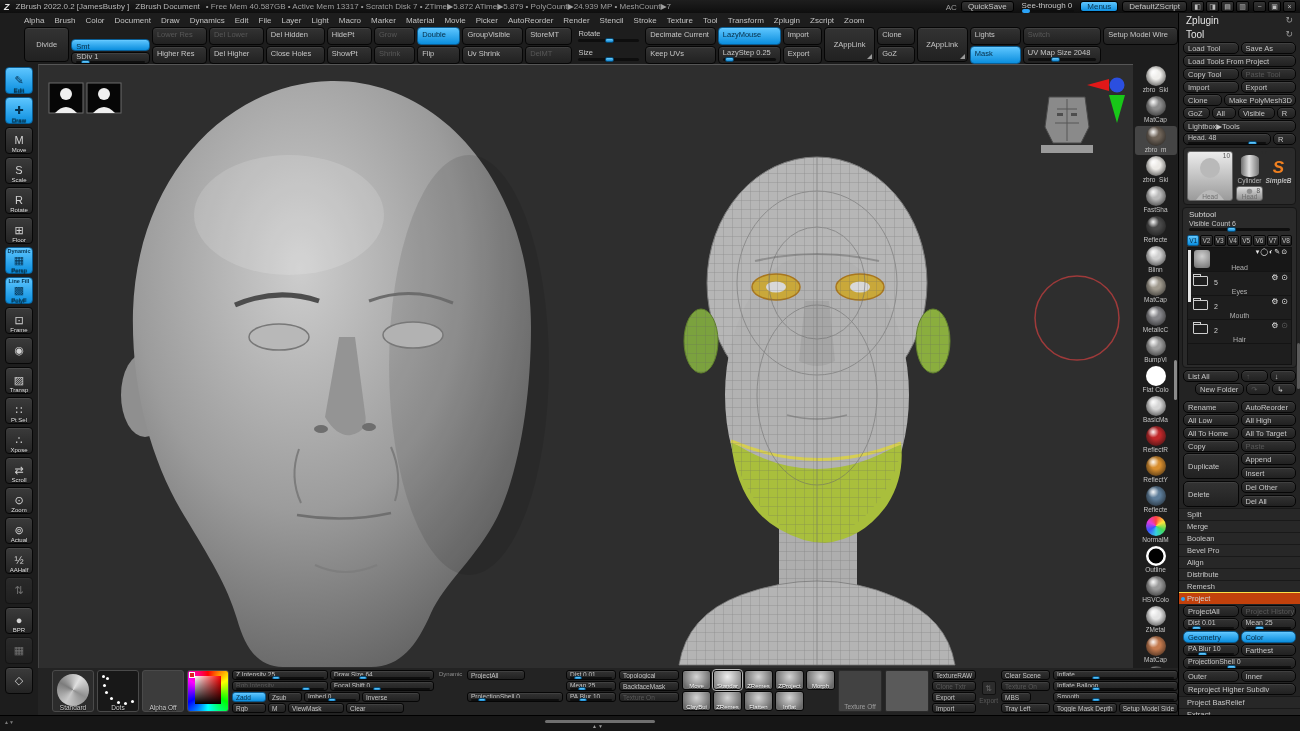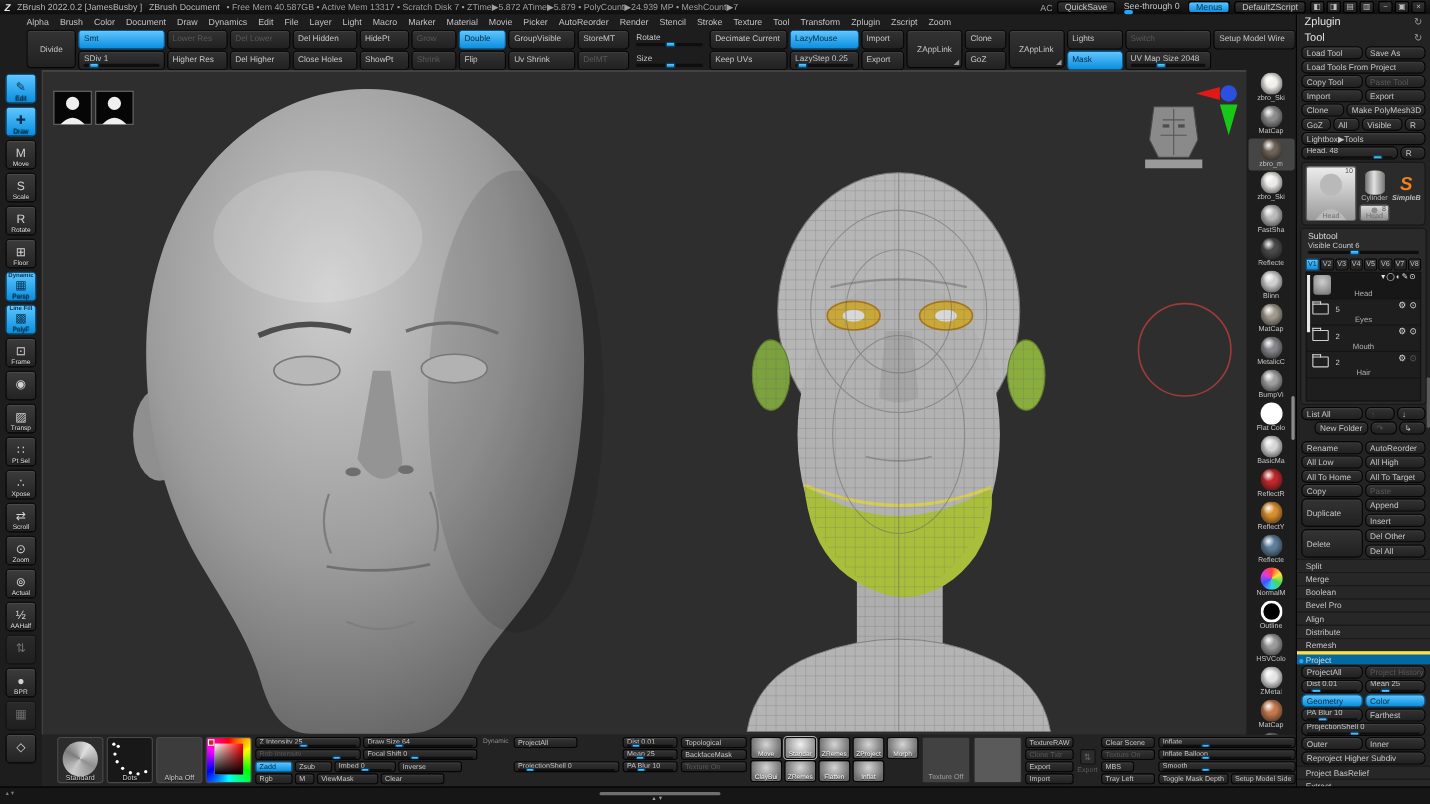--- a/index.html
+++ b/index.html
@@ -101,21 +101,21 @@
 .stname{position:absolute;bottom:0;width:100%;text-align:center;font-size:7px;color:#b0b0b0}
 .folder-icon{position:absolute;left:5px;top:4px;width:15px;height:10px;border:1px solid #cfcfcf;border-radius:1px}
 .folder-icon::before{content:"";position:absolute;top:-3px;left:-1px;width:6px;height:2px;border:1px solid #cfcfcf;border-bottom:none}
 .stcount{position:absolute;left:26px;top:7px;font-size:7px;color:#d0d0d0}
 .rowicons{position:absolute;right:3px;top:1px;font-size:8px;color:#e0e0e0;display:flex;gap:3px}
 .rowicons .off{opacity:.3}
 .gaprow{height:4px}
 .dupgrid{display:grid;grid-template-columns:1fr 1fr;gap:2px;margin:1px 4px}
 .dupgrid .tall{grid-row:span 2;height:auto;display:flex;align-items:center}
 .sechead{display:block;margin:0;border-radius:0;border:none;border-top:1px solid #191919;background:#272727;height:12px;line-height:12px;padding:0 8px;font-size:7.5px;color:#c6c6c6;box-shadow:none}
-.projhead{position:relative;height:12px;line-height:12px;padding:0 8px;font-size:7.5px;color:#d6d6d6;background:#0369a1;border-top:3px solid #fde047}
+.projhead{position:relative;height:12px;line-height:12px;padding:0 8px;font-size:7.5px;color:#d6d6d6;background:#c2410c;border-top:1px solid #fde047}
 .projhead::before{content:"";position:absolute;left:2px;top:4px;width:4px;height:4px;border-radius:50%;background:#2ba3f7}
 .rpscroll{position:absolute;right:0;top:330px;width:3px;height:46px;background:#5a5a5a;border-radius:2px}
 
 
 .bottombar{position:absolute;left:38px;top:668px;width:1140px;height:47px;background:#232323;display:flex;gap:3px;padding:2px 0 0 14px;overflow:hidden}
 .bb-thumb{position:relative;width:42px;height:42px;flex:0 0 42px;background:#2c2c2c;border:1px solid #4a4a4a;border-radius:3px}
 .bb-thumb .tlabel{position:absolute;bottom:0;width:100%;text-align:center;font-size:6.5px;color:#cfcfcf;text-shadow:0 1px 1px #000;z-index:2}
 .th-standard .swirl{position:absolute;left:4px;top:3px;width:32px;height:32px;border-radius:50%;background:conic-gradient(from 210deg,#c9c9c9,#7c7c7c,#e0e0e0,#8f8f8f,#c9c9c9)}
 .th-dots{background:#181818}
 .th-dots .dotarc{position:absolute;left:4px;top:4px;width:3px;height:3px;border-radius:50%;background:#fff;box-shadow:4px 2px 0 #fff,1px 9px 0 #fff,3px 16px 0 #fff,8px 22px 0 #fff,15px 26px 0 #fff,22px 27px 0 #fff,29px 25px 0 #fff}
@@ -204,21 +204,21 @@
       <div class="menu-item ">Texture</div>
       <div class="menu-item ">Tool</div>
       <div class="menu-item ">Transform</div>
       <div class="menu-item ">Zplugin</div>
       <div class="menu-item ">Zscript</div>
       <div class="menu-item ">Zoom</div>
     </div>
 
   <div class="topbar">
       <div class="btn big" style="width: 46px;">Divide</div>
-      <div class="tcol" style="width: 80px;">
+      <div class="tcol" style="width: 80px; margin-top: 12px;">
         <div class="btn active">Smt</div>
         <div class="btn slider ">
           <span class="sl-label">SDiv 1</span>
           <div class="sl-track">
             <div class="sl-handle" style="left: 12%;"></div>
           </div>
         </div>
       </div>
       <div class="tcol" style="width: 56px;">
         <div class="btn disabled">Lower Res</div>

